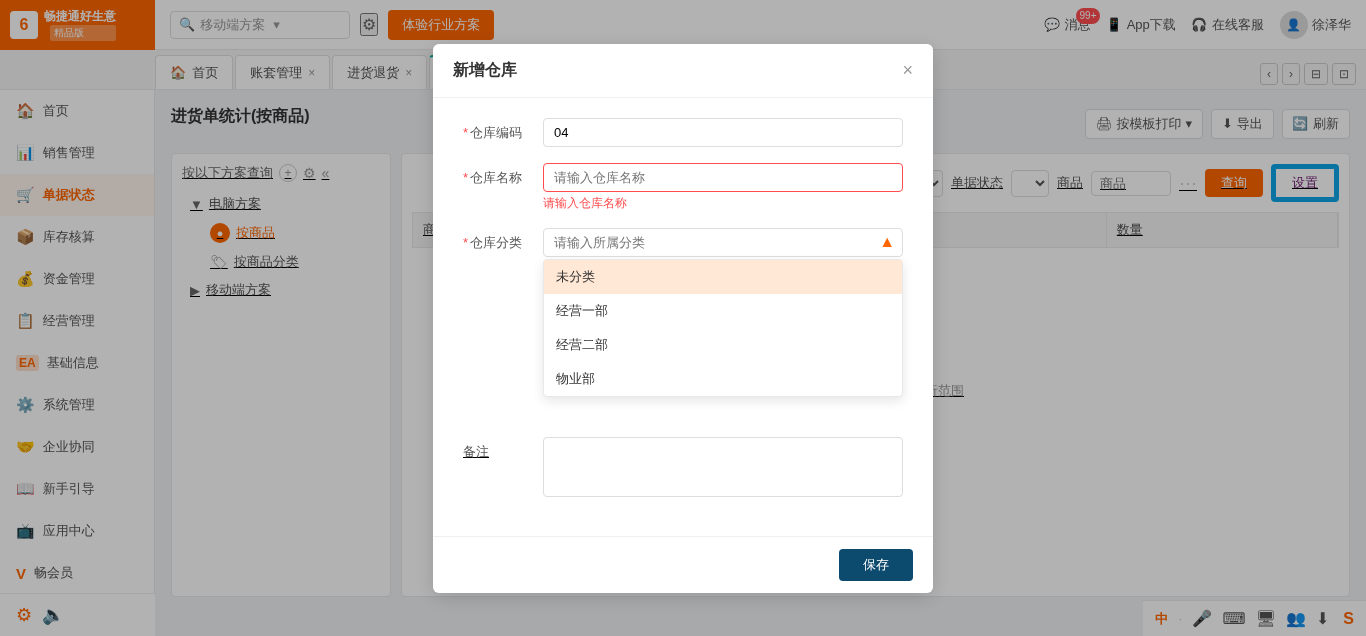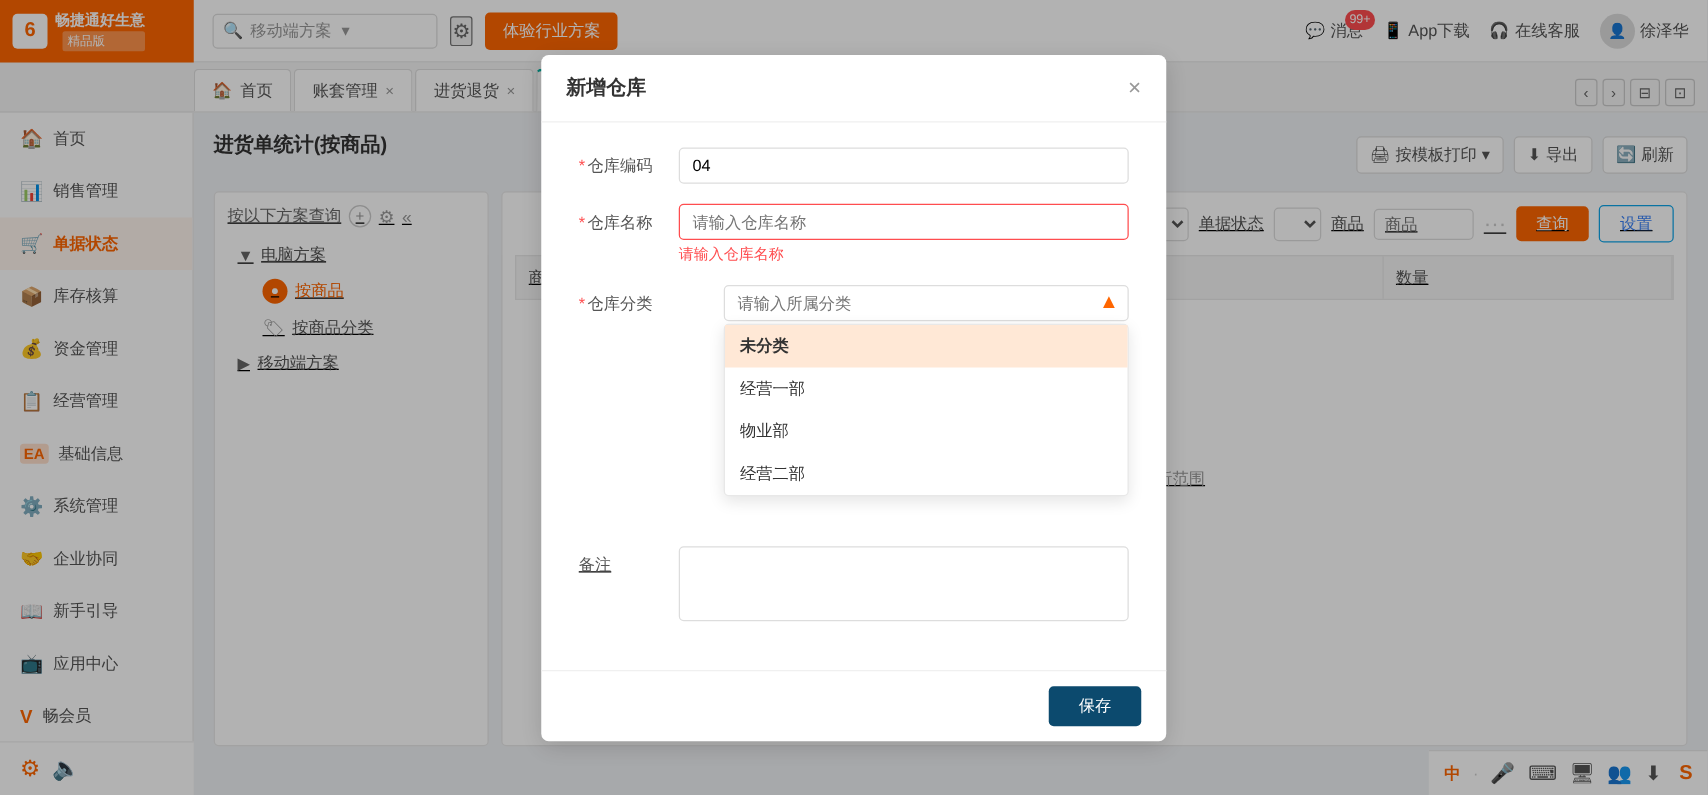--- a/index.html
+++ b/index.html
@@ -264,22 +264,22 @@
       background: #ff6600;
       color: #fff;
       border: none;
       border-radius: 4px;
       padding: 5px 16px;
       cursor: pointer;
       font-size: 13px;
     }
     .set-btn {
       background: #fff;
-      color: #3b82f6;
-      border: 1px solid #0ea5e9;
+      color: #701a75;
+      border: 5px solid #0ea5e9;
       border-radius: 4px;
       padding: 5px 16px;
       cursor: pointer;
       font-size: 13px;
     }
 
     .table-header-row {
       display: flex;
       background: #f5f5f5;
       border: 1px solid #e8e8e8;
@@ -404,21 +404,21 @@
       border-radius: 4px;
       box-shadow: 0 4px 12px rgba(0,0,0,0.1);
       z-index: 200;
     }
     .dropdown-item {
       padding: 8px 12px;
       font-size: 13px;
       color: #333;
       cursor: pointer;
     }
-    .dropdown-item.active { background: #ffe8d6; color: #333; font-weight: bold; }
+    .dropdown-item.active { background: #ffe8d6; color: #333; }
 
     
     .modal-footer {
       display: flex;
       justify-content: flex-end;
       padding: 12px 20px;
       border-top: 1px solid #f0f0f0;
       gap: 8px;
     }
     .btn-save {
@@ -688,33 +688,33 @@
       </div>
 
       <div class="form-row">
         <label class="form-label required">仓库名称</label>
         <div class="form-field">
           <input class="form-input error" placeholder="请输入仓库名称" style="">
           <div class="form-error">请输入仓库名称</div>
         </div>
       </div>
 
-      <div class="form-row" style="position:relative;gap:36px;">
+      <div class="form-row" style="position:relative;">
         <label class="form-label required">仓库分类</label>
         <div class="form-field" style="position:relative;">
           <div class="form-select-wrapper">
             <input class="form-select-input" placeholder="请输入所属分类" style="">
             <span class="form-select-arrow">▲</span>
           </div>
 
           <div class="dropdown-list">
             <div class="dropdown-item active">未分类</div>
             <div class="dropdown-item">经营一部</div>
+            <div class="dropdown-item">经营二部</div>
             <div class="dropdown-item">物业部</div>
-            <div class="dropdown-item">经营二部</div>
           </div>
         </div>
       </div>
 
       <div class="form-row" style="margin-top: 180px; text-decoration: underline;">
         <label class="form-label">备注</label>
         <div class="form-field">
           <textarea class="form-textarea" style=""></textarea>
         </div>
       </div>

